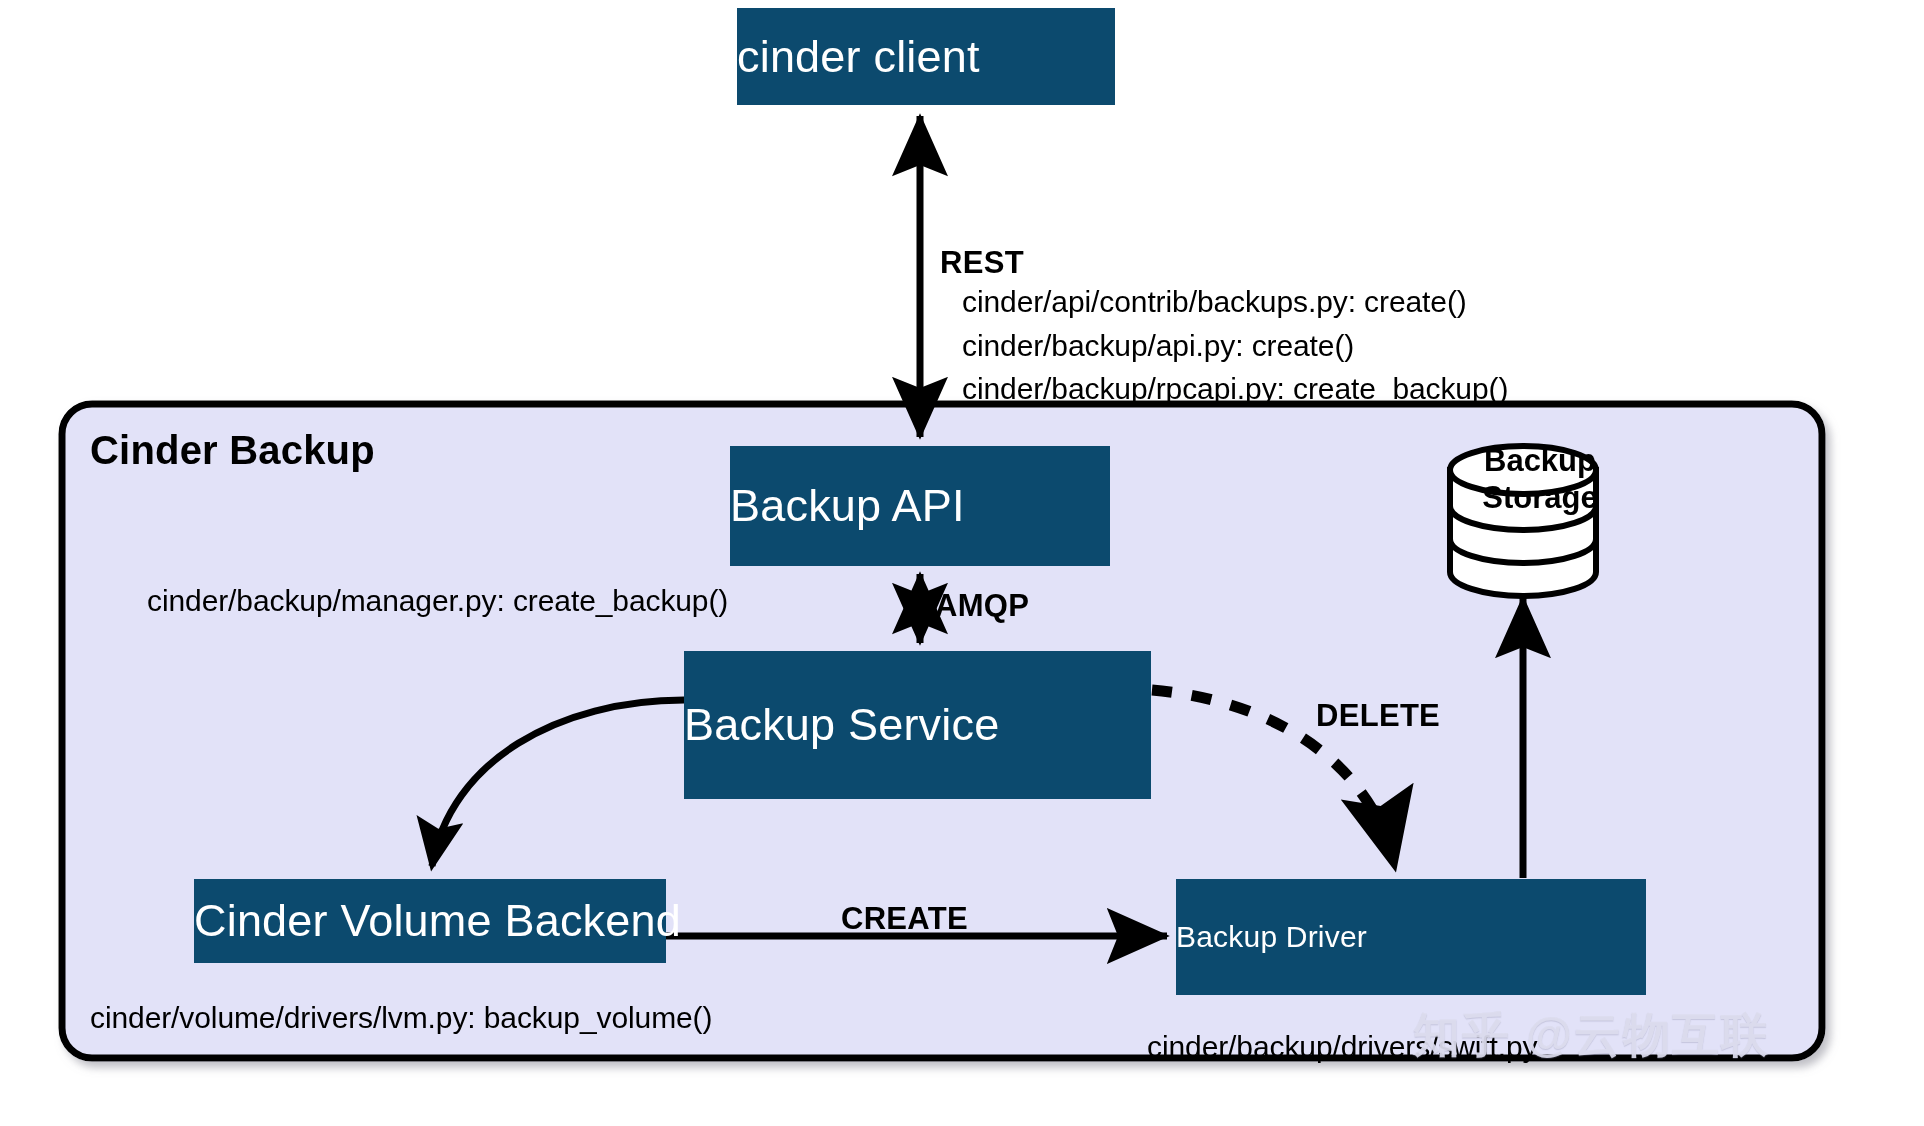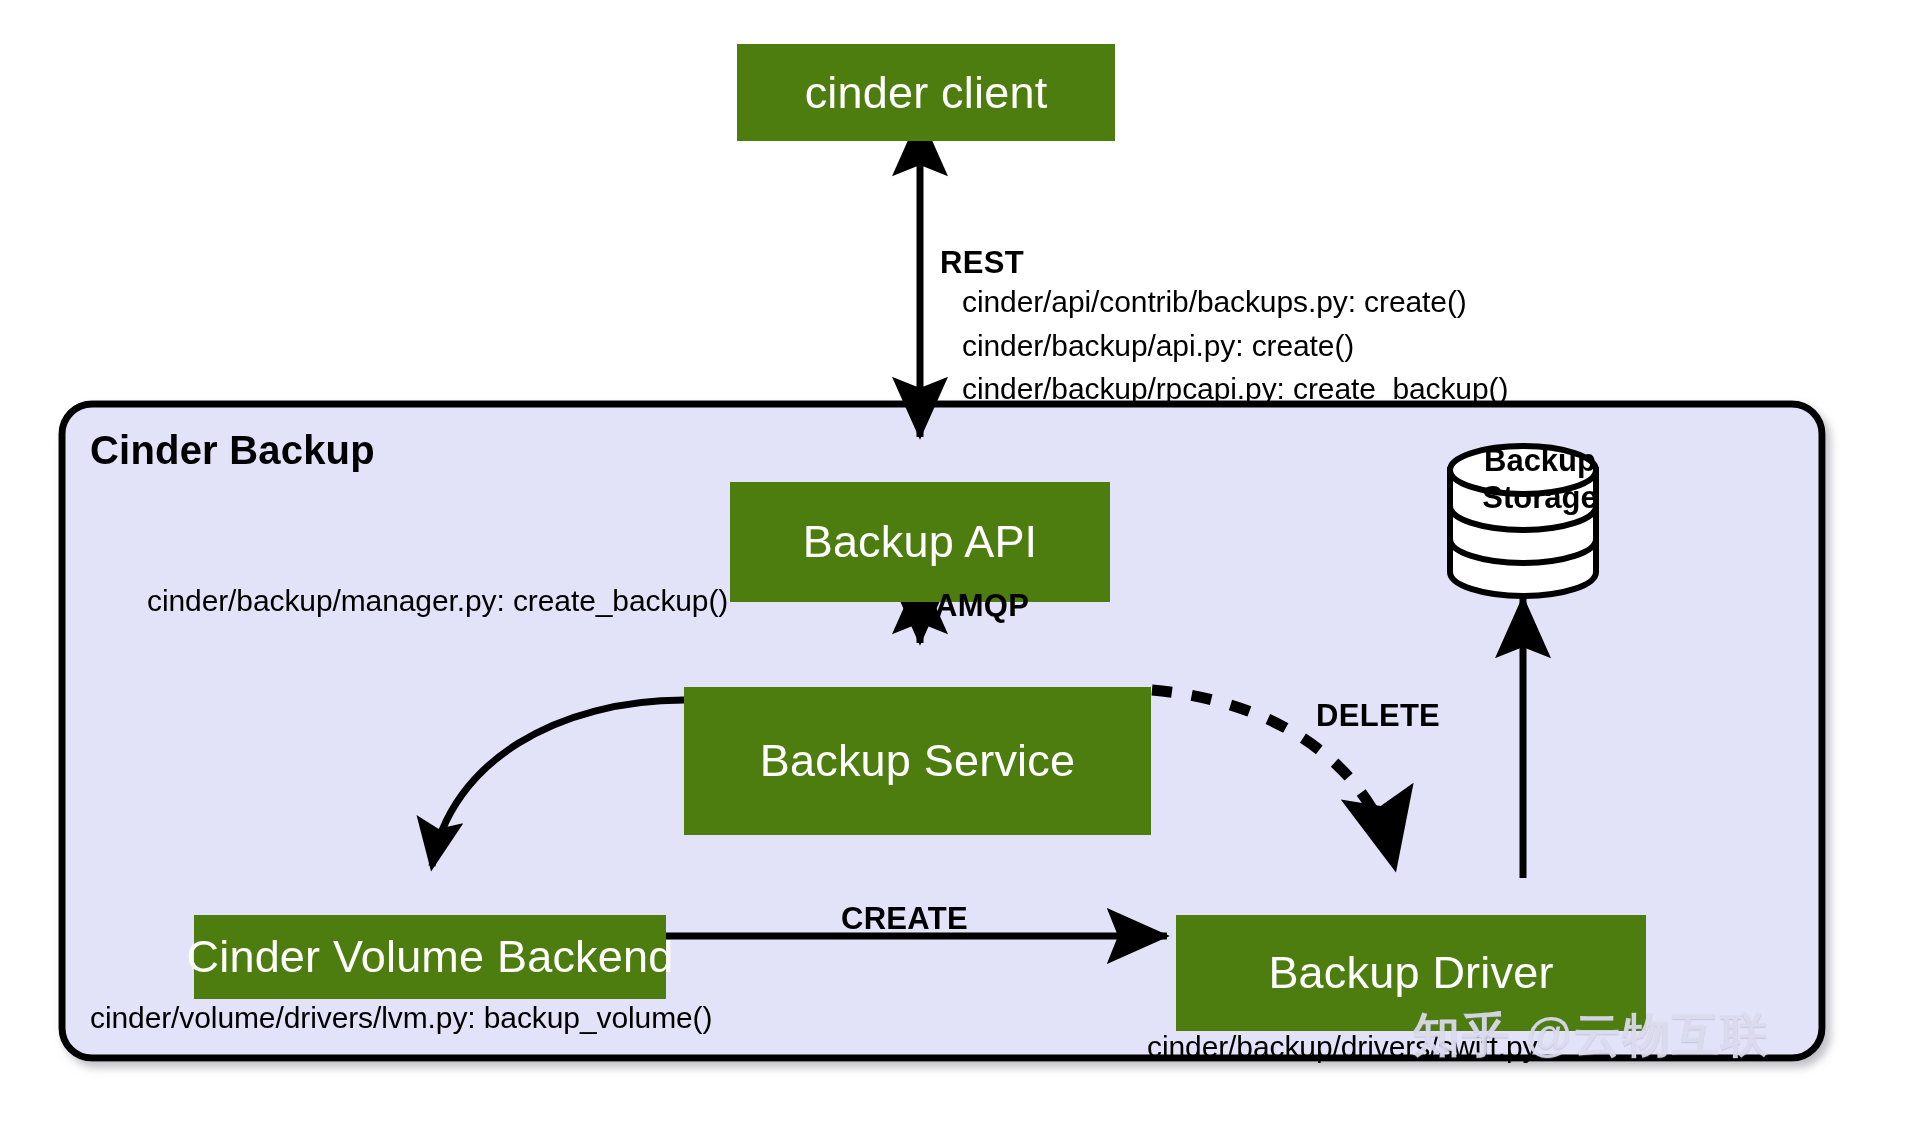--- a/index.html
+++ b/index.html
@@ -28,41 +28,40 @@
     position: absolute;
     left: 0; top: 0;
     width: 1924px;
     height: 1126px;
     pointer-events: none;
   }
 
   
   .box {
     position: absolute;
-    background: #4d7c0f;
+    background: #0c4a6e;
     color: #ffffff;
     display: flex;
     align-items: center;
-    justify-content: center;
+    justify-content: flex-start;
     box-sizing: border-box;
     letter-spacing: 0.2px;
     text-align: center;
     line-height: 1.05;
-    margin-top: 36px;
   }
   .box-label {
     display: block;
     white-space: nowrap;
   }
 
   #box-cinder-client  { left: 737px;  top: 8px;   width: 378px; height: 97px;  font-size: 45px; }
   #box-backup-api     { left: 730px;  top: 446px; width: 380px; height: 120px; font-size: 45px; }
   #box-backup-service { left: 684px;  top: 651px; width: 467px; height: 148px; font-size: 45px; }
   #box-volume-backend { left: 194px;  top: 879px; width: 472px; height: 84px; font-size: 45px; }
-  #box-backup-driver  { left: 1176px; top: 879px; width: 470px; height: 116px; font-size: 45px; }
+  #box-backup-driver  { left: 1176px; top: 879px; width: 470px; height: 116px; font-size: 30px; }
 
   
   .txt {
     position: absolute;
     color: #000000;
     white-space: nowrap;
   }
   .bold-label {
     font-weight: bold;
     font-size: 31px;

